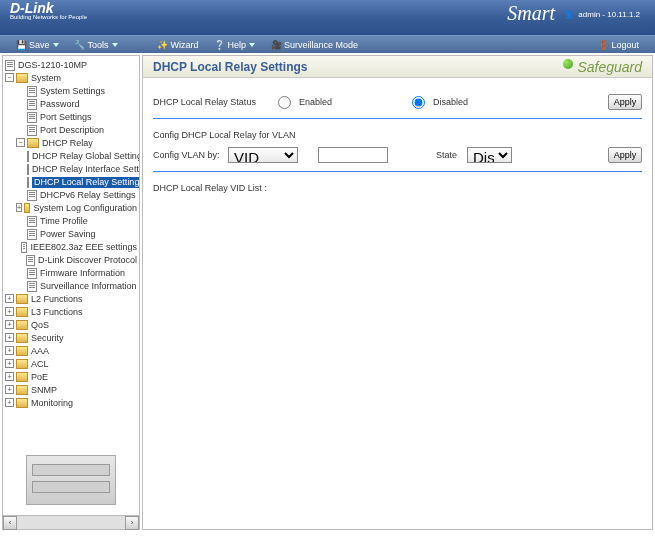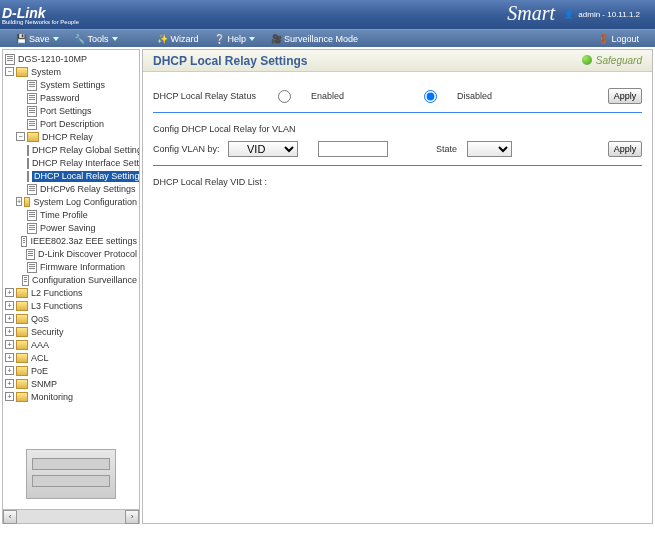--- a/index.html
+++ b/index.html
@@ -1,17 +1,17 @@
 <!DOCTYPE html>
 <html><head>
 <meta charset="utf-8">
 <style>
 *{box-sizing:border-box;margin:0;padding:0;font-family:Arial,Helvetica,sans-serif}
 body{background:#fff;width:655px;height:537px;overflow:hidden;font-size:9px;color:#333}
-.header{height:29px;background:linear-gradient(180deg,#5a7fb8 0%,#3a5f98 50%,#2a4f88 100%);position:relative;display:flex;align-items:center;padding:0 2px}
+.header{height:35px;background:linear-gradient(180deg,#5a7fb8 0%,#3a5f98 50%,#2a4f88 100%);position:relative;display:flex;padding:0 10px}
 .logo{color:#fff;font-weight:bold;font-size:14px;font-style:italic}
 .logo small{display:block;font-size:6px;font-weight:normal;font-style:normal;margin-top:-2px}
 .smart-logo{position:absolute;right:100px;top:2px;color:#fff;font-family:'Brush Script MT',cursive;font-size:20px;font-style:italic}
 .user-info{position:absolute;right:15px;top:10px;color:#fff;font-size:8px;display:flex;align-items:center;gap:4px}
 .menubar{height:18px;background:linear-gradient(180deg,#6a8ab8 0%,#4a6a98 100%);display:flex;align-items:center;padding:0 10px;gap:4px;font-size:9px;border-top:1px solid #7a9ac8}
 .menubar-item{color:#fff;padding:2px 6px;cursor:pointer;display:flex;align-items:center;gap:3px}
 .menubar-item.right{margin-left:auto}
 .mb-icon{width:10px;height:10px;display:inline-block}
 .arrow-down{width:0;height:0;border-left:3px solid transparent;border-right:3px solid transparent;border-top:4px solid #cfe}
 .main{display:flex;height:479px}
@@ -28,32 +28,32 @@
 .device-img{height:70px;display:flex;align-items:center;justify-content:center;padding:5px}
 .device-img .stack{width:90px;height:50px;background:linear-gradient(180deg,#e8e8e8,#ccc);border:1px solid #aaa;position:relative}
 .device-img .stack::before,.device-img .stack::after{content:"";position:absolute;left:5px;right:5px;height:10px;background:#d0d0d0;border:1px solid #999}
 .device-img .stack::before{top:8px}
 .device-img .stack::after{top:25px}
 .scrollbar{height:14px;background:#e0e0e0;display:flex;align-items:center;border-top:1px solid #bbb}
 .scroll-btn{width:14px;height:14px;background:linear-gradient(180deg,#f8f8f8,#d0d0d0);border:1px solid #999;display:flex;align-items:center;justify-content:center;font-size:8px;color:#444;cursor:pointer}
 .scroll-btn.right{margin-left:auto}
 .content{flex:1;margin:2px 2px 2px 0;border:1px solid #bbb;background:#fff;display:flex;flex-direction:column}
 .panel-title{height:22px;background:linear-gradient(180deg,#f8f8f0,#e8e8d8);border-bottom:1px solid #ccc;display:flex;align-items:center;padding:0 10px;font-size:12px;font-weight:bold;color:#3a5f98}
-.safeguard{margin-left:auto;font-size:10px;color:#7a9a4a;font-style:italic;display:flex;align-items:flex-start;gap:4px;font-weight:normal}
+.safeguard{margin-left:auto;font-size:14px;color:#7a9a4a;font-style:italic;display:flex;align-items:flex-start;gap:4px;font-weight:normal}
 .safeguard .dot{width:10px;height:10px;border-radius:50%;background:radial-gradient(circle at 30% 30%,#9aea5a,#4a9a2a)}
 .panel-body{padding:8px 10px;font-size:9px;color:#333}
 .section{border-bottom:1px solid #3b82f6;padding:6px 0}
 .section.last{border-bottom:none}
 .row{display:flex;align-items:center;min-height:20px}
 .row-label{width:120px}
 .bold{font-weight:normal}
 .radio-group{display:flex;gap:80px;align-items:center;margin-left:5px}
-.radio-group label{display:flex;align-items:center;gap:20px}
+.radio-group label{display:flex;align-items:center;gap:8px}
 .apply-btn{margin-left:auto;width:34px;height:16px;background:linear-gradient(180deg,#fff,#d8d8d8);border:1px solid #888;font-size:9px;cursor:pointer;border-radius:2px}
-.select{height:16px;font-size:11px;border:1px solid #888;background:linear-gradient(180deg,#fff,#e8e8e8);padding:0 14px}
+.select{height:16px;font-size:15px;border:1px solid #888;background:linear-gradient(180deg,#fff,#e8e8e8);padding:0 1px}
 .text-input{height:16px;width:70px;border:1px solid #888;font-size:9px;padding:0 3px}
 .indent-1{padding-left:11px}
 .indent-2{padding-left:22px}
 </style>
 </head>
 <body>
 
 <div class="header">
   <div class="logo">
     <span>D-Link</span>
@@ -180,21 +180,21 @@
           <span class="tree-label">D-Link Discover Protocol</span>
         </div>
       <div class="tree-item indent-1">
           <span class="noexp"></span>
           <span class="page"></span>
           <span class="tree-label">Firmware Information</span>
         </div>
       <div class="tree-item indent-1">
           <span class="noexp"></span>
           <span class="page"></span>
-          <span class="tree-label">Configuration Surveillance</span>
+          <span class="tree-label">Surveillance Information</span>
         </div>
       <div class="tree-item">
           <span class="exp">+</span>
           <span class="folder"></span>
           <span class="tree-label">L2 Functions</span>
         </div>
       <div class="tree-item">
           <span class="exp">+</span>
           <span class="folder"></span>
           <span class="tree-label">L3 Functions</span>

